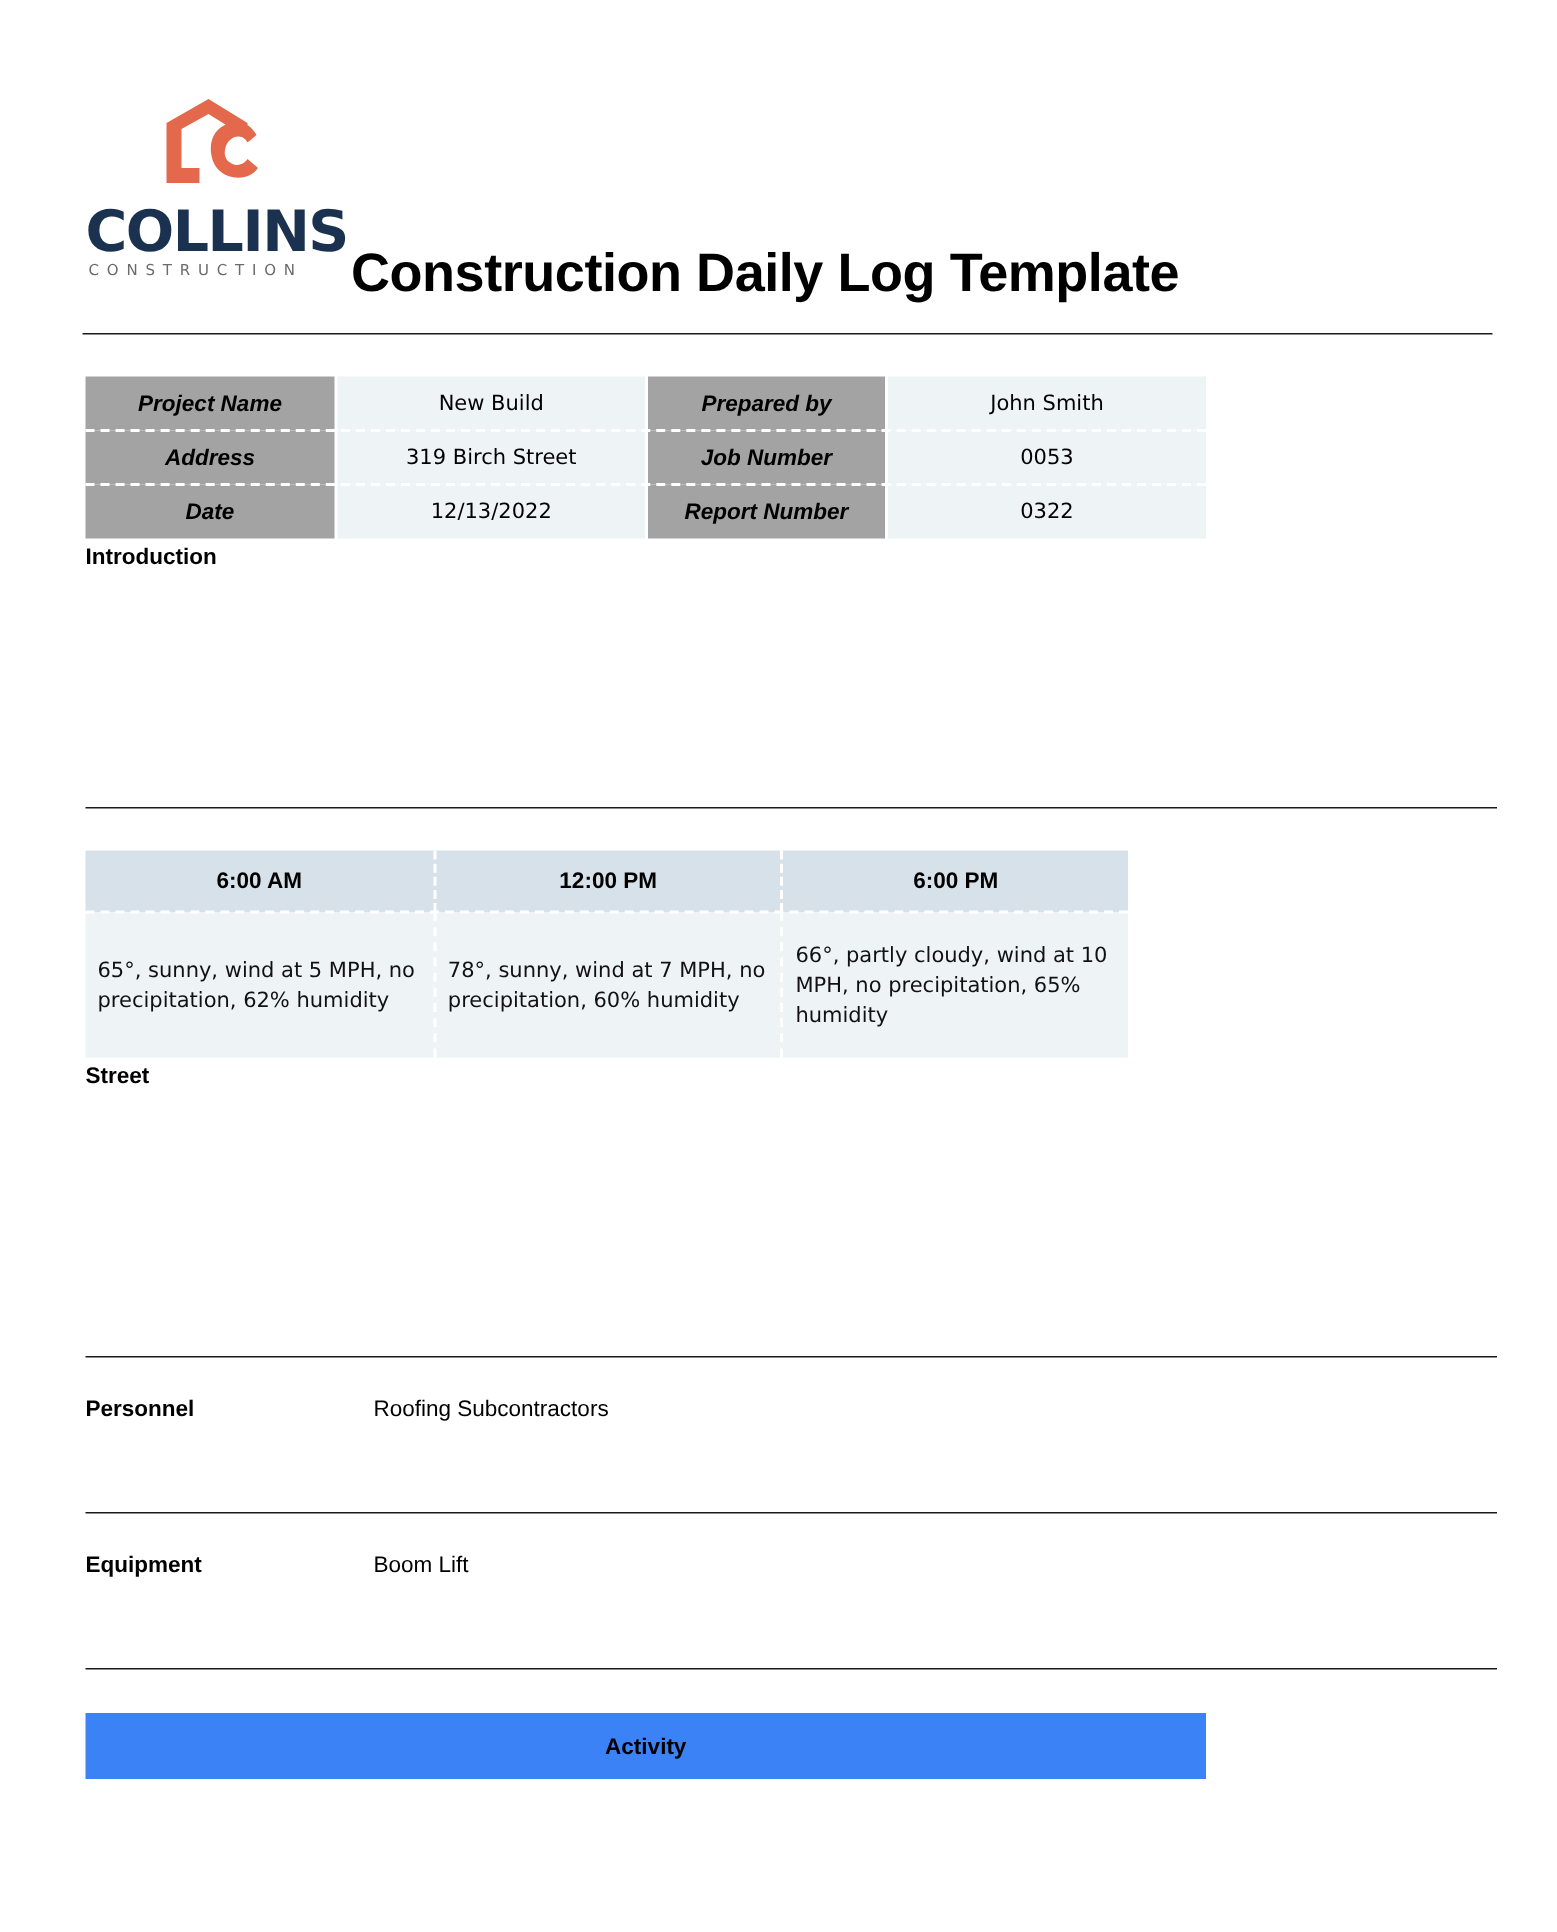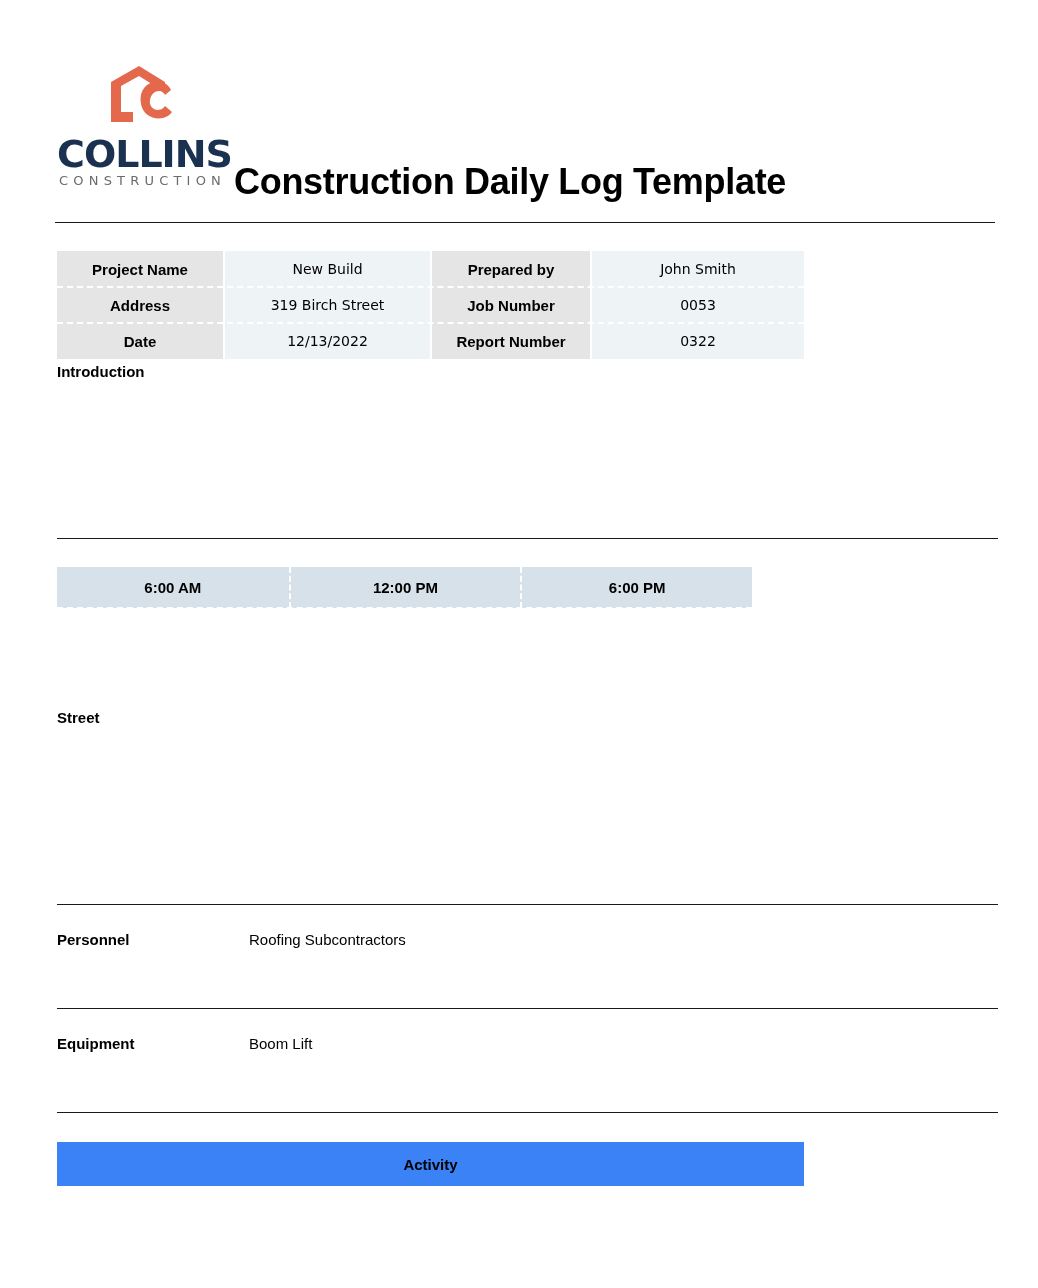--- a/index.html
+++ b/index.html
@@ -2,32 +2,32 @@
 <html><head>
   <meta charset="utf-8">
   <style>
     * { box-sizing: border-box; margin: 0; padding: 0; }
     html, body { width: 1038px; height: 1288px; background: #ffffff; overflow: hidden; }
     body { position: relative; font-family: "Liberation Sans", "DejaVu Sans", sans-serif; color: #000; }
 
     .logo { position: absolute; left: 57px; top: 64px; width: 172px; height: 126px; }
     .logo-mark { position: absolute; left: 52px; top: 0; width: 66px; height: 58px; }
     .logo-word { position: absolute; left: 0; top: 70px; font-family: "DejaVu Sans", sans-serif; font-weight: bold; font-size: 38px; letter-spacing: -1px; color: #1b3150; line-height: 40px; }
-    .logo-sub { position: absolute; left: 2px; top: 111px; font-family: "DejaVu Sans", sans-serif; font-size: 13px; letter-spacing: 5.2px; color: #6b6b6b; line-height: 12px; }
+    .logo-sub { position: absolute; left: 2px; top: 111px; font-family: "DejaVu Sans", sans-serif; font-size: 10px; letter-spacing: 5.2px; color: #6b6b6b; line-height: 12px; }
 
     .title { position: absolute; left: 234px; top: 160px; font-size: 36px; font-weight: bold; line-height: 44px; letter-spacing: -0.3px; }
 
     .rule { position: absolute; height: 1px; background: #1a1a1a; }
 
     
     .info { position: absolute; left: 57px; top: 251px; width: 747px; }
     .info-row { display: flex; height: 36px; position: relative; }
     .info-row + .info-row { height: 36px; }
     .cell { display: flex; align-items: center; justify-content: center; font-size: 15px; height: 100%; }
-    .c-label { background: #e5e5e5; font-weight: bold; }
+    .c-label { background: #a3a3a3; font-weight: bold; font-style: italic; }
     .c-value { background: #eef3f6; font-family: "DejaVu Sans", sans-serif; font-size: 14px; }
     .w1 { width: 166px; } .w2 { width: 205px; margin-left: 2px; } .w3 { width: 158px; margin-left: 2px; } .w4 { width: 212px; margin-left: 2px; }
     .dash-line { position: absolute; left: 0; right: 0; height: 0; border-top: 2px dashed #ffffff; }
 
     .section-label { position: absolute; font-size: 15px; font-weight: bold; }
 
     
     .weather { position: absolute; left: 57px; top: 567px; width: 695px; height: 138px; }
     .w-head { display: flex; height: 41px; background: #d7e1e9; position: relative; }
     .w-body { display: flex; height: 97px; background: #eef3f6; }
@@ -82,20 +82,25 @@
 <div class="section-label" style="left:57px; top:363px;">Introduction</div>
 <div class="rule" style="left:57px; top:538px; width:941px;"></div>
 
 <div class="weather">
   <div class="w-head">
     <div class="w-col">6:00 AM</div>
     <div class="w-col">12:00 PM</div>
     <div class="w-col">6:00 PM</div>
     <div class="w-divider"></div>
   </div>
+  <div class="w-body">
+    <div class="w-col">65°, sunny, wind at 5 MPH, no precipitation, 62% humidity</div>
+    <div class="w-col">78°, sunny, wind at 7 MPH, no precipitation, 60% humidity</div>
+    <div class="w-col">66°, partly cloudy, wind at 10 MPH, no precipitation, 65% humidity</div>
+  </div>
 </div>
 <div class="section-label" style="left:57px; top:709px;">Street</div>
 <div class="rule" style="left:57px; top:904px; width:941px;"></div>
 
 <div class="section-label" style="left:57px; top:931px;">Personnel</div>
 <div class="field-value" style="left:249px; top:931px;">Roofing Subcontractors</div>
 <div class="rule" style="left:57px; top:1008px; width:941px;"></div>
 
 <div class="section-label" style="left:57px; top:1035px;">Equipment</div>
 <div class="field-value" style="left:249px; top:1035px;">Boom Lift</div>

